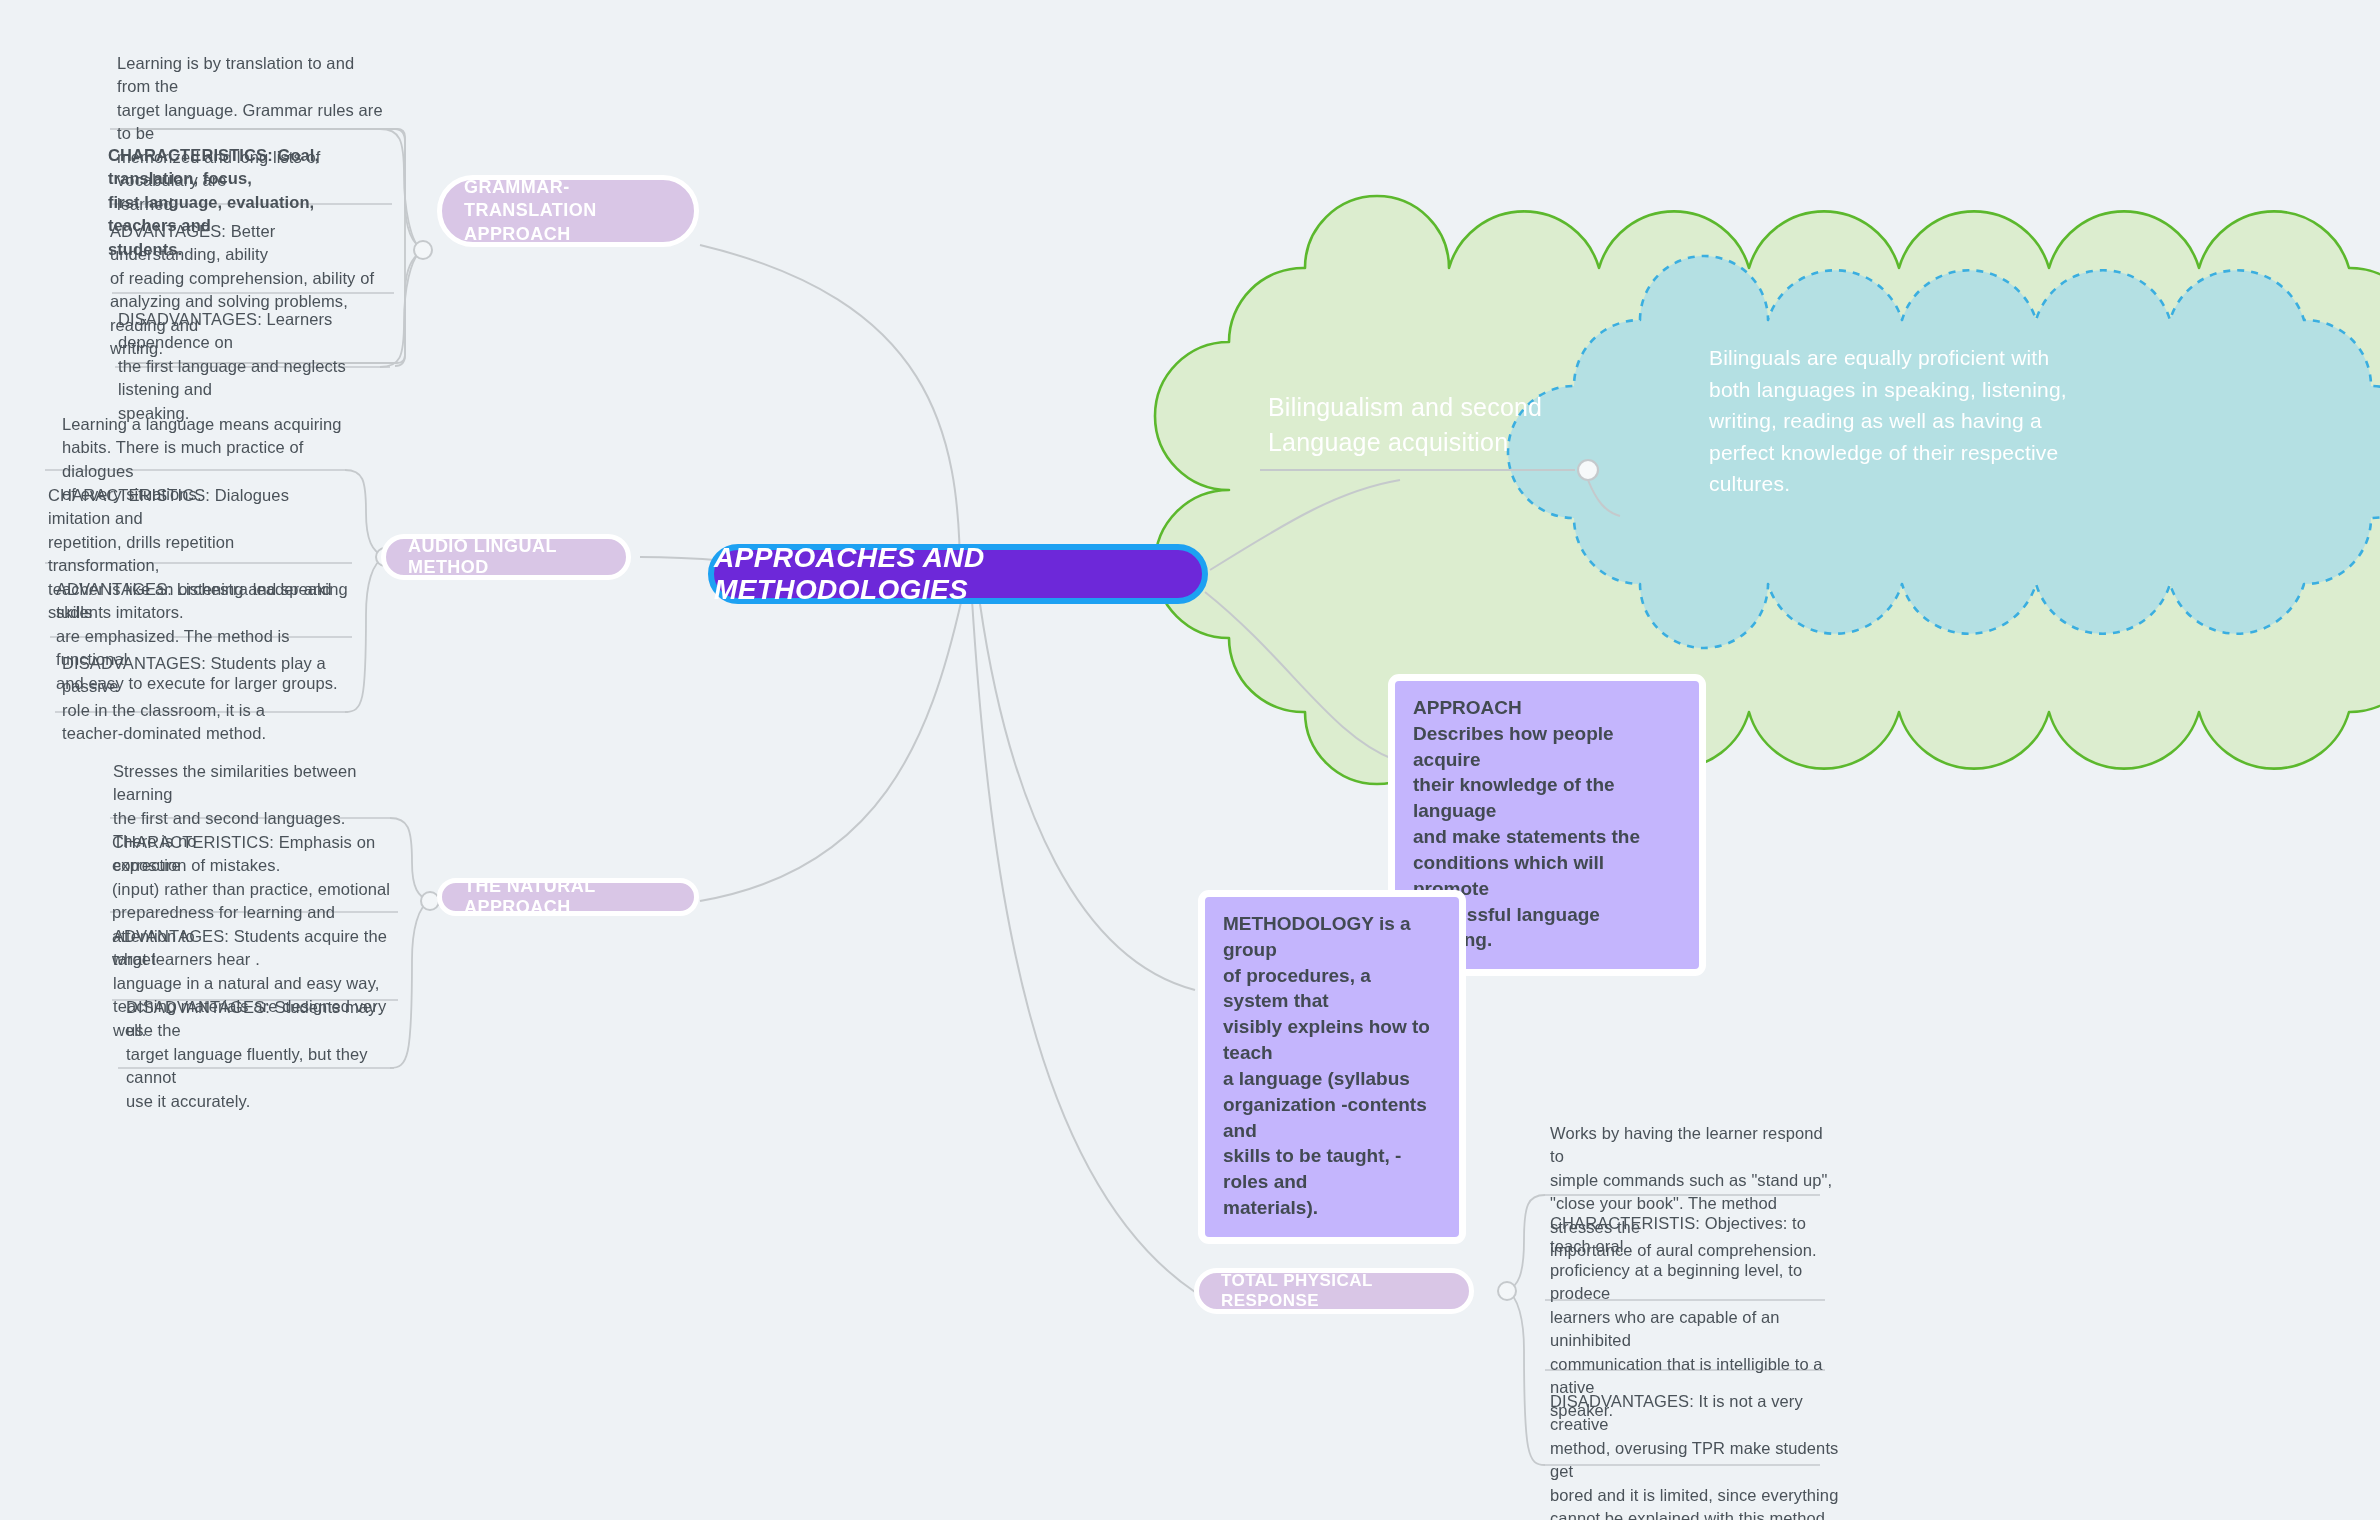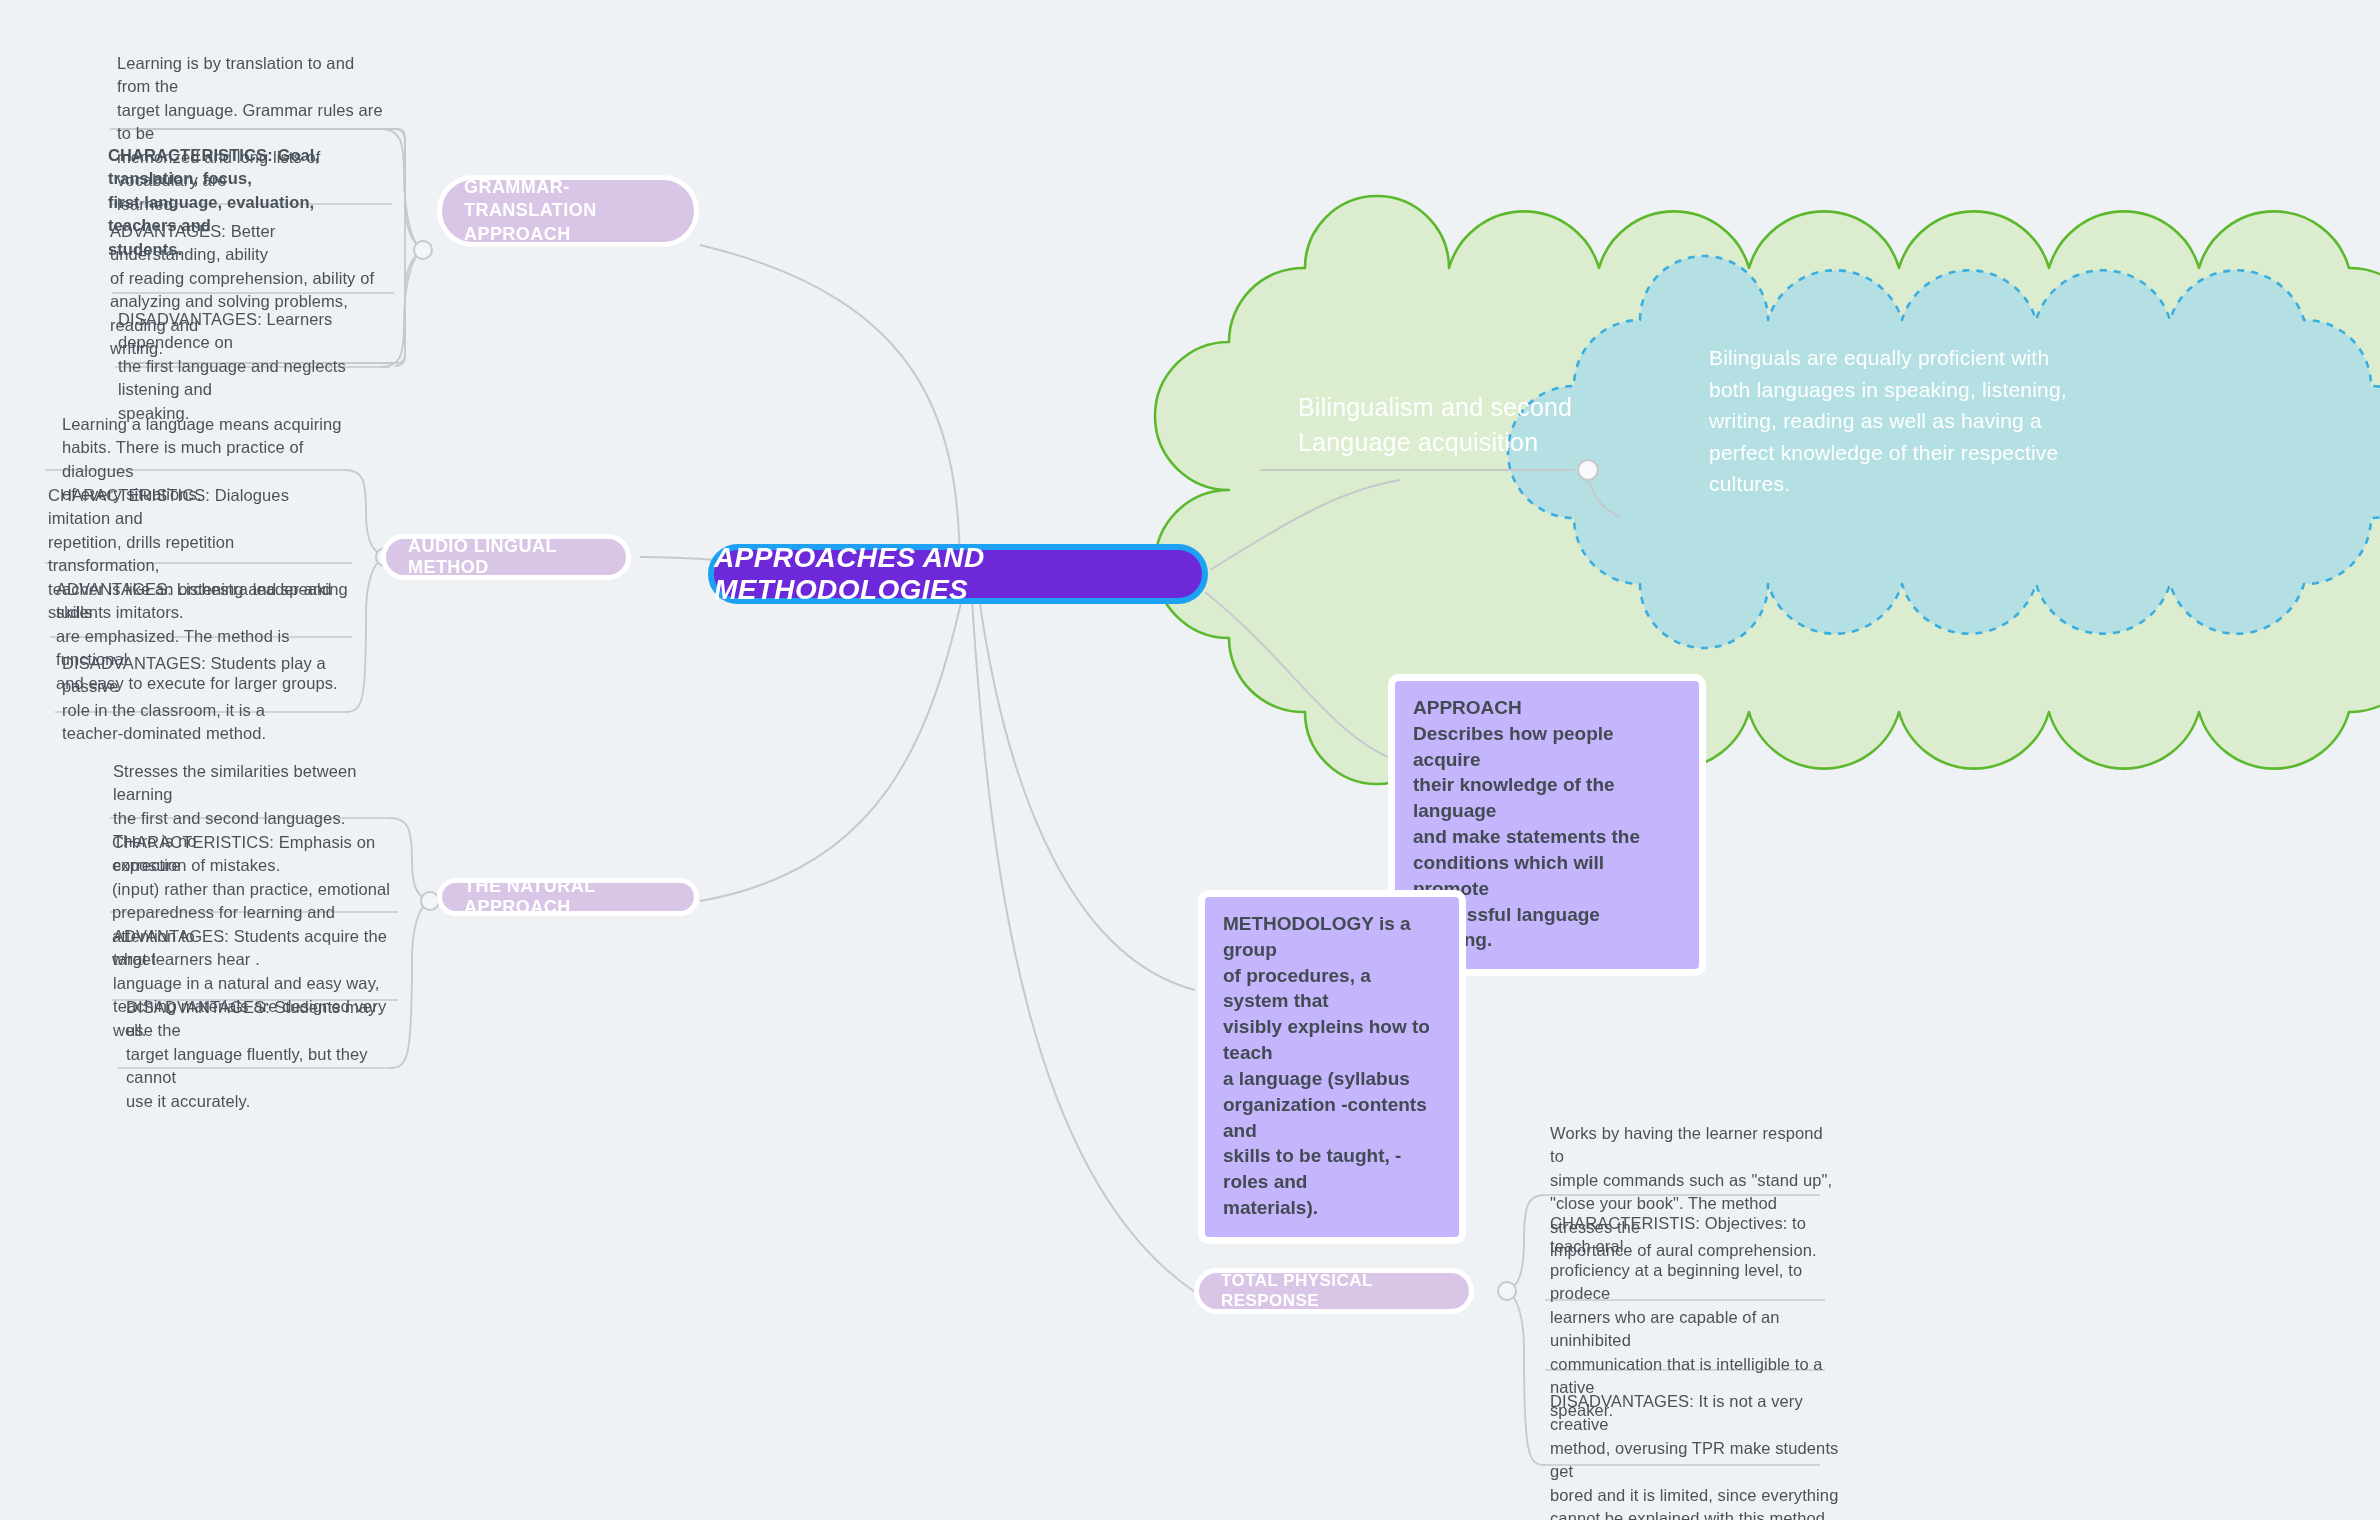--- a/index.html
+++ b/index.html
@@ -71,21 +71,21 @@
     z-index:5;
   }
 
   
   .cloud-text{
     position:absolute;
     color:#ffffff;
     z-index:4;
     white-space:pre-line;
   }
-  .cloud-text.green{font-size:25px;line-height:1.38;letter-spacing:.2px;margin-left:30px;}
+  .cloud-text.green{font-size:25px;line-height:1.38;letter-spacing:.2px;}
   .cloud-text.blue{font-size:21px;line-height:1.5;letter-spacing:.2px;}
 </style>
 </head>
 <body>
 
 <div class="canvas">
 
   <svg class="links" viewBox="0 0 2380 1520">
     <defs>
       <clipPath id="clipGreen">

